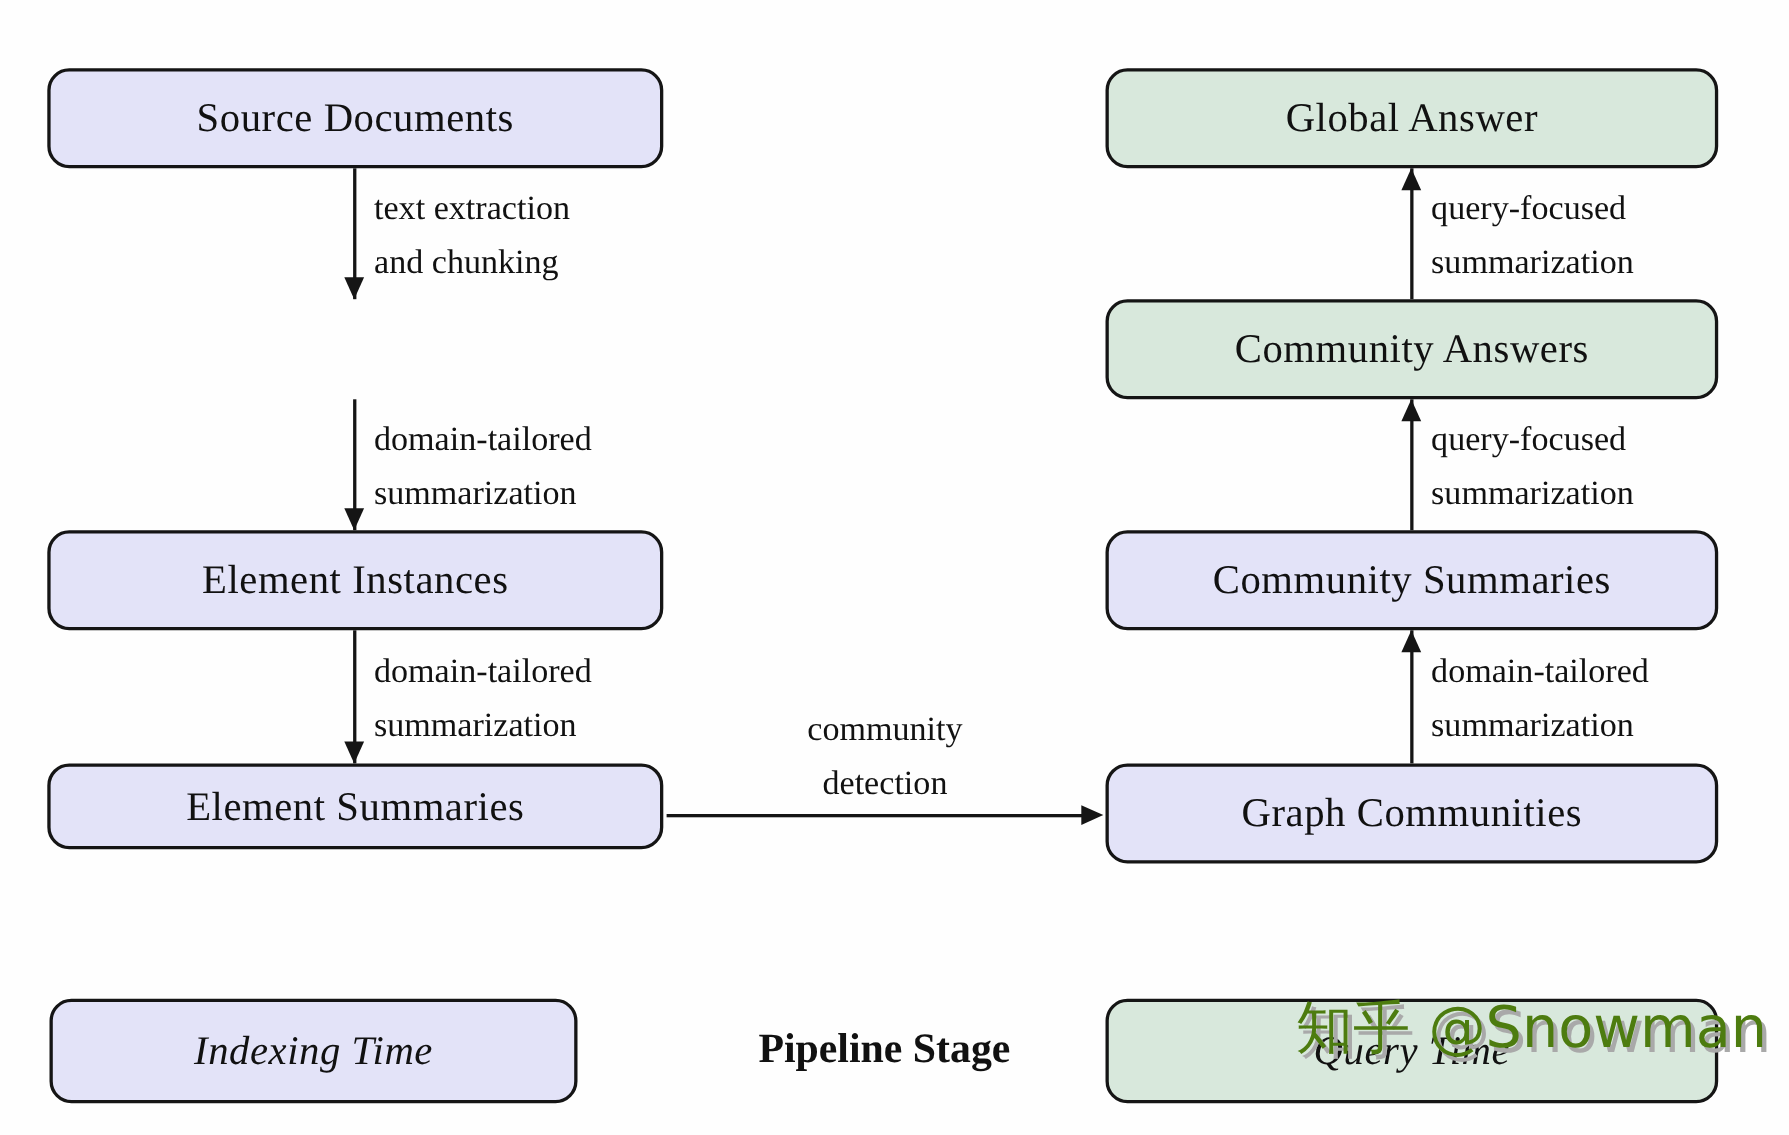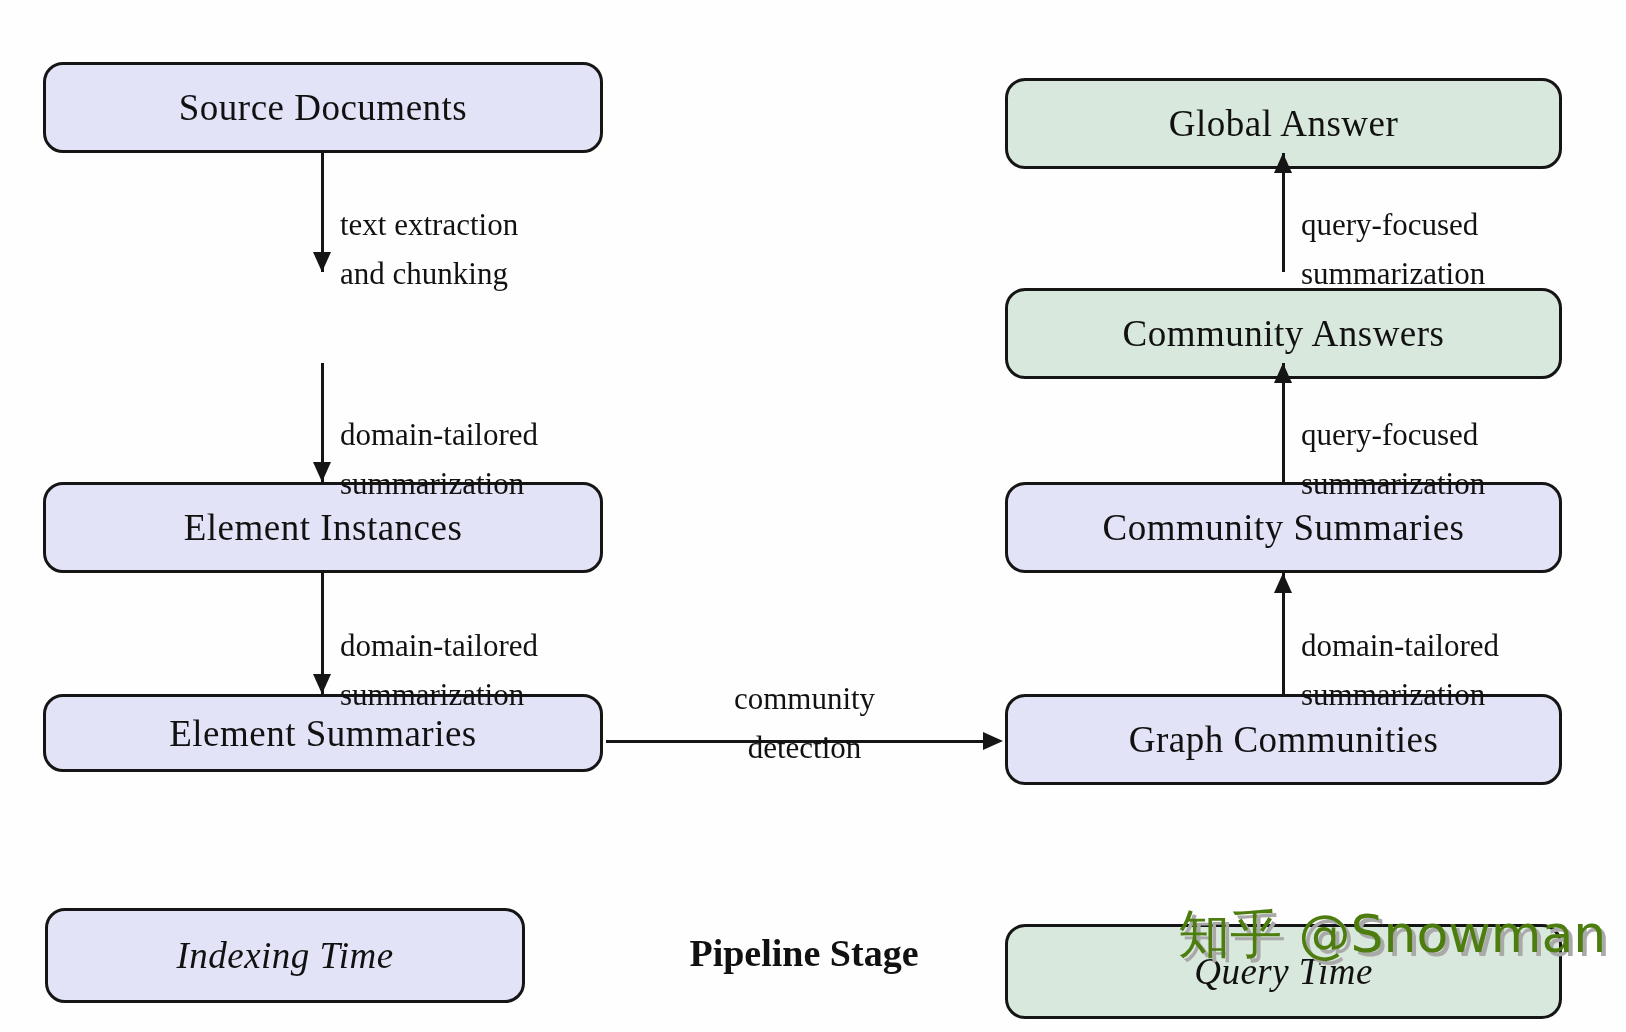--- a/index.html
+++ b/index.html
@@ -22,21 +22,21 @@
     box-sizing: border-box;
     border: 3.5px solid #151515;
     border-radius: 20px;
     display: flex;
     align-items: center;
     justify-content: center;
     font-size: 37px;
     letter-spacing: 0.5px;
   }
   .box.index { background: var(--indexing-fill, #E3E3F8); }
-  .box.query { background: var(--query-fill, #D8E8DC); margin-top: 16px; }
+  .box.query { background: var(--query-fill, #D8E8DC); }
   .box.italic .box-label { font-style: italic; }
 
   .vline {
     position: absolute;
     width: 3px;
     background: #151515;
   }
   .hline {
     position: absolute;
     height: 3px;
@@ -64,21 +64,20 @@
     border-left: 20px solid #151515;
   }
   .edge-label {
     position: absolute;
     display: flex;
     flex-direction: column;
     justify-content: center;
     font-size: 31px;
     line-height: 49px;
     white-space: nowrap;
-    margin-top: 36px;
   }
   .edge-label.center { text-align: center; justify-content: flex-end; }
 
   .pipeline-stage {
     position: absolute;
     left: 603px;
     top: 928px;
     width: 402px;
     text-align: center;
     font-weight: bold;

